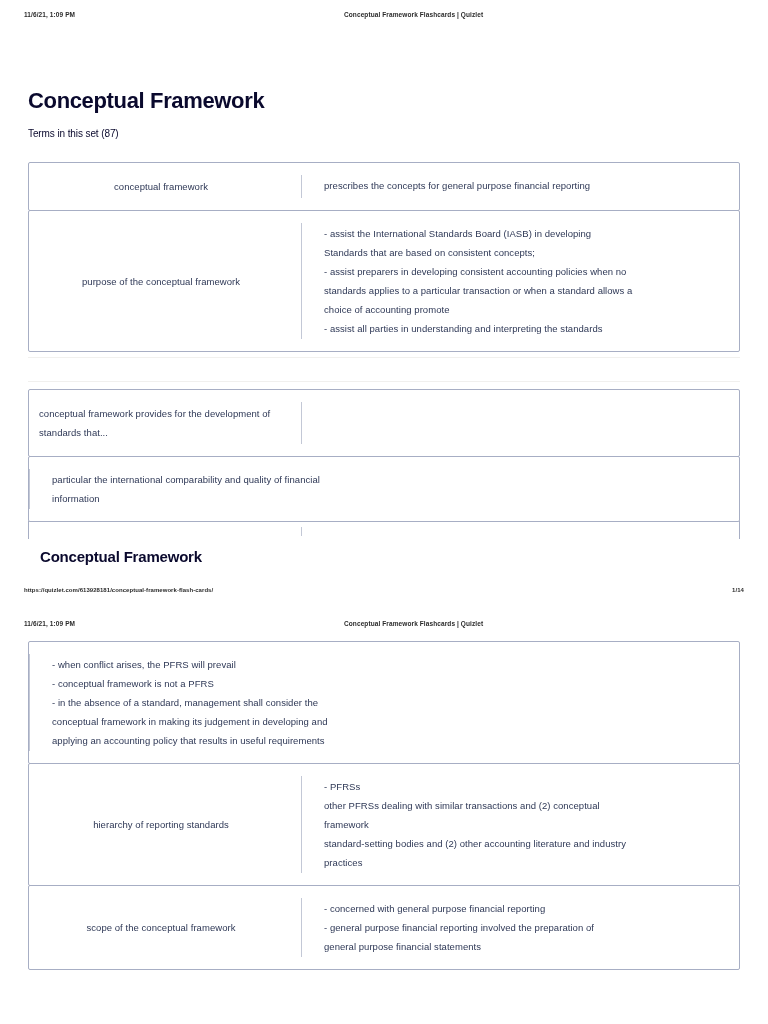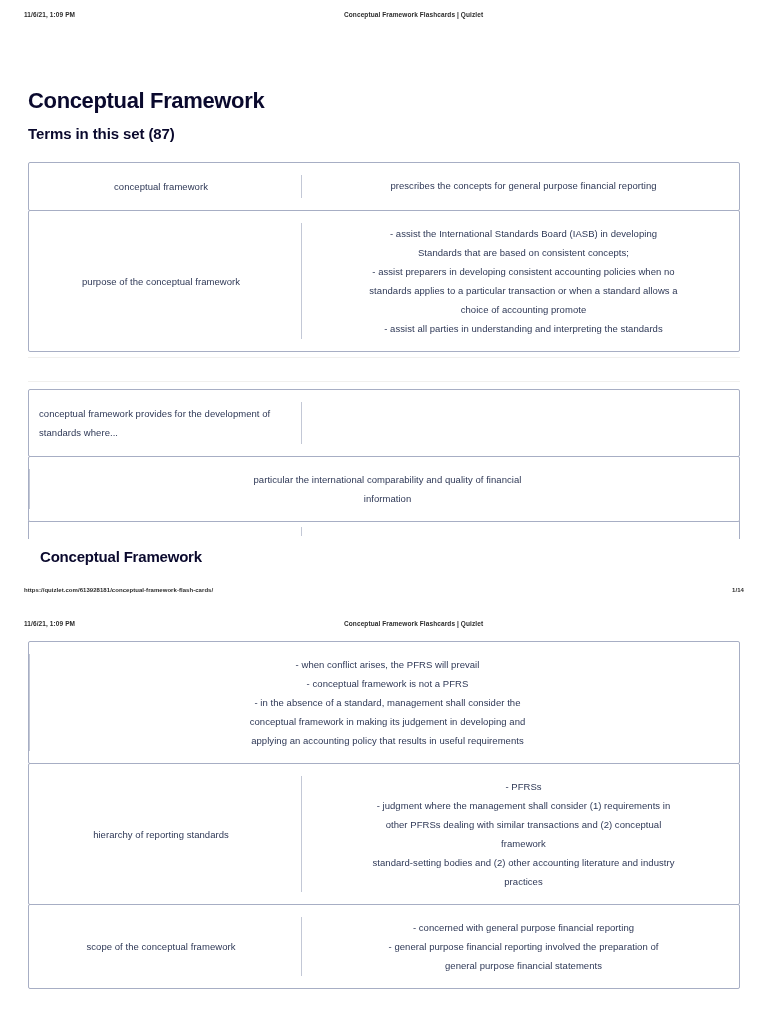--- a/index.html
+++ b/index.html
@@ -63,22 +63,22 @@
   .set-title {
     font-size: 22px;
     font-weight: bold;
     letter-spacing: -0.35px;
     color: #0a092d;
     padding: 0 28px;
     margin: 0;
     line-height: 26px;
   }
   .set-subtitle {
-    font-size: 15px;
-    font-weight: bold;
+    font-size: 10px;
+    font-weight: normal;
     color: #0a092d;
     padding: 0 28px;
     margin: 0;
     line-height: 16px;
     letter-spacing: -0.1px;
   }
   .set-title-small {
     font-size: 15px;
     font-weight: bold;
     letter-spacing: -0.2px;
@@ -129,21 +129,20 @@
   .card-def {
     flex: 1 1 auto;
     box-sizing: border-box;
     padding: 13px 16px 13px 22px;
   }
   .card-def-line {
     font-size: 9.5px;
     line-height: 19px;
     color: #2e3856;
     letter-spacing: 0.05px;
-    text-align: center;
   }
 
   
   .card-gap {
     height: 38px;
     position: relative;
   }
   .card-gap::before,
   .card-gap::after {
     content: "";
@@ -236,21 +235,21 @@
     </div>
 
   </div>
 
   <div class="card-gap"></div>
 
   <div class="cards">
 
     <div class="card">
       <div class="card-term">
-        <span class="card-term-text">conceptual framework provides for the development of standards where...</span>
+        <span class="card-term-text">conceptual framework provides for the development of standards that...</span>
       </div>
       <div class="card-sep"></div>
     </div>
 
     <div class="card">
       <div class="card-sep"></div>
       <div class="card-def">
         <div class="card-def-line">particular the international comparability and quality of financial</div>
         <div class="card-def-line">information</div>
       </div>
@@ -301,21 +300,20 @@
       </div>
     </div>
 
     <div class="card">
       <div class="card-term centered">
         <span class="card-term-text">hierarchy of reporting standards</span>
       </div>
       <div class="card-sep"></div>
       <div class="card-def">
         <div class="card-def-line">- PFRSs</div>
-        <div class="card-def-line">- judgment where the management shall consider (1) requirements in</div>
         <div class="card-def-line">other PFRSs dealing with similar transactions and (2) conceptual</div>
         <div class="card-def-line">framework</div>
         <div class="card-def-line">standard-setting bodies and (2) other accounting literature and industry</div>
         <div class="card-def-line">practices</div>
       </div>
     </div>
 
     <div class="card">
       <div class="card-term centered">
         <span class="card-term-text">scope of the conceptual framework</span>

